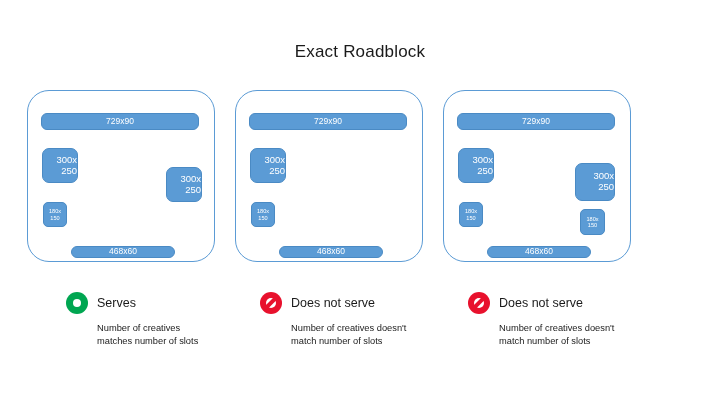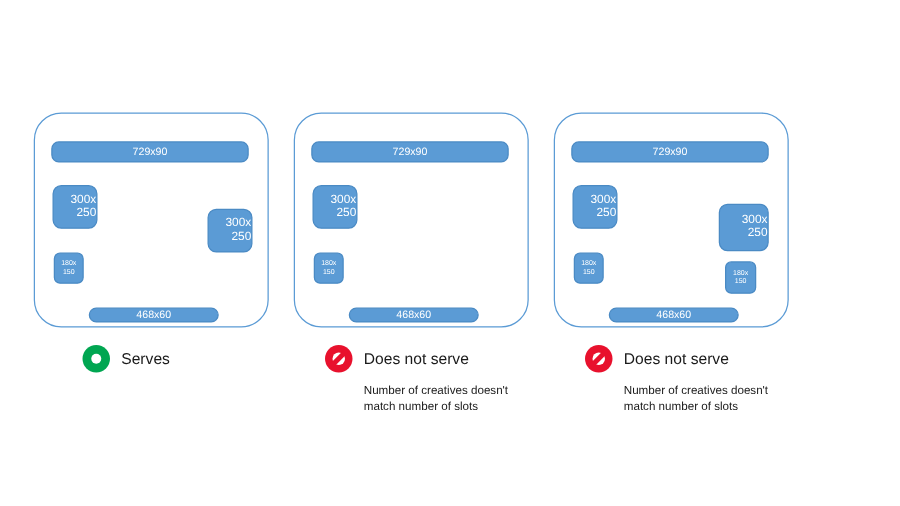--- a/index.html
+++ b/index.html
@@ -75,20 +75,21 @@
   .slot.small {
     border-radius: 5px;
     font-size: 5.6px;
   }
   .slot .l1, .slot .l2 { display: block; }
 
   
   .status {
     position: absolute;
     width: 210px;
+    margin-top: 16px;
   }
   #status-0 { left: 66px; top: 274px; }
   #status-1 { left: 260px; top: 274px; }
   #status-2 { left: 468px; top: 274px; }
 
   .status-head {
     display: flex;
     align-items: center;
     gap: 9px;
     height: 26px;
@@ -151,20 +152,21 @@
     color: #1a1a1a;
     line-height: 1.42;
     width: 120px;
   }
 </style>
 </head>
 <body>
 
 <div id="slide">
 
+  <div class="slide-title">Exact Roadblock</div>
 
   <div class="panel" id="panel-0">
       <div class="slot leaderboard" style="left: 13px; top: 22px; width: 158px; height: 17px;">
         <span class="l1">729x90</span>
       </div>
       <div class="slot mpu" style="left: 14px; top: 57px; width: 36px; height: 35px;">
         <span class="l1">300x</span>
         <span class="l2">250</span>
       </div>
       <div class="slot mpu" style="left: 138px; top: 76px; width: 36px; height: 35px;">
@@ -218,20 +220,21 @@
       <div class="slot leaderboard" style="left: 43px; top: 155px; width: 104px; height: 12px;">
         <span class="l1">468x60</span>
       </div>
     </div>
 
   <div class="status" id="status-0">
     <div class="status-head">
       <div class="status-icon icon-serves"></div>
       <div class="status-label">Serves</div>
     </div>
+    <div class="status-desc">Number of creatives matches number of slots</div>
   </div>
 
   <div class="status" id="status-1">
     <div class="status-head">
       <div class="status-icon icon-blocked"></div>
       <div class="status-label">Does not serve</div>
     </div>
     <div class="status-desc">Number of creatives doesn't match number of slots</div>
   </div>
 

